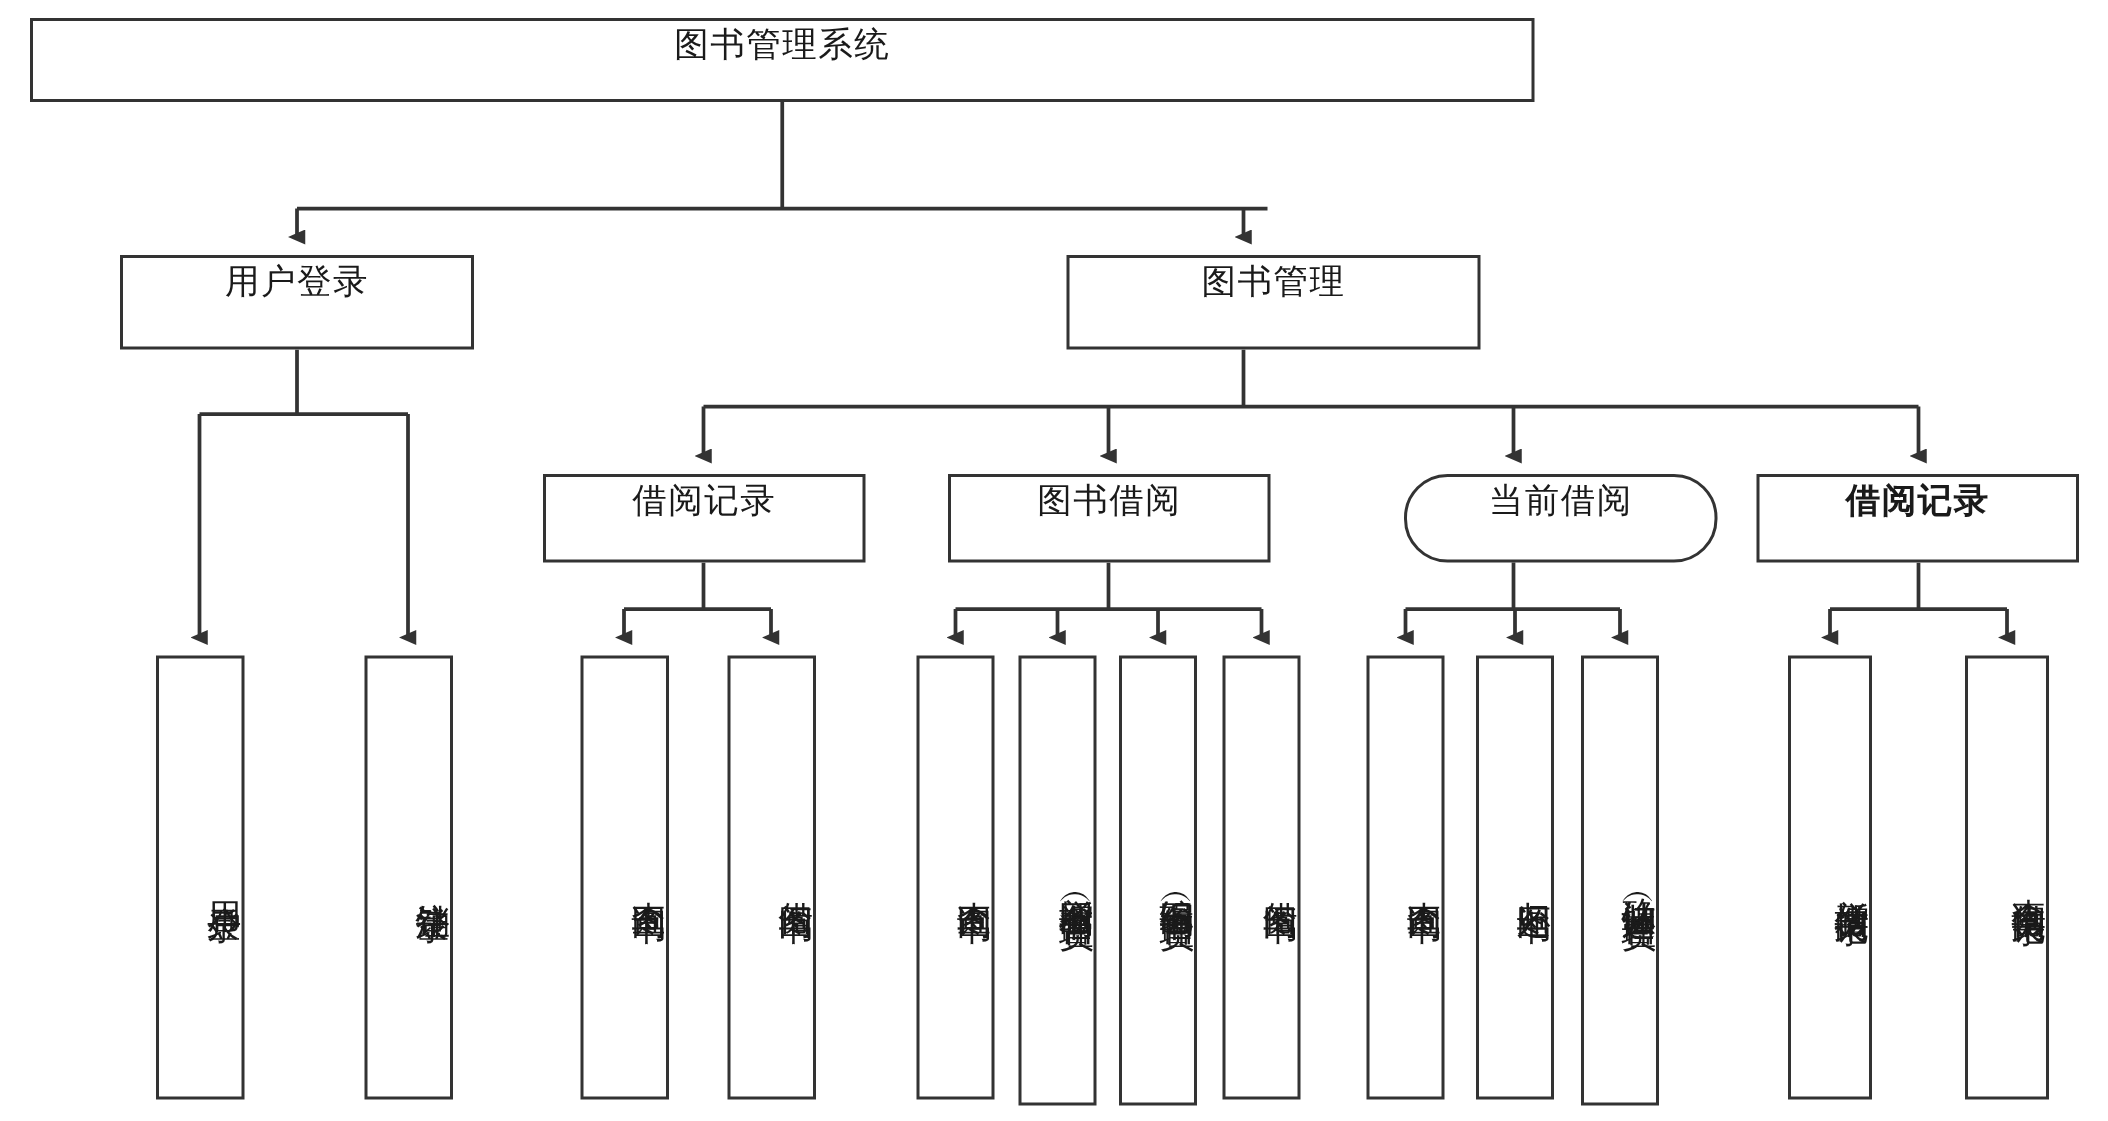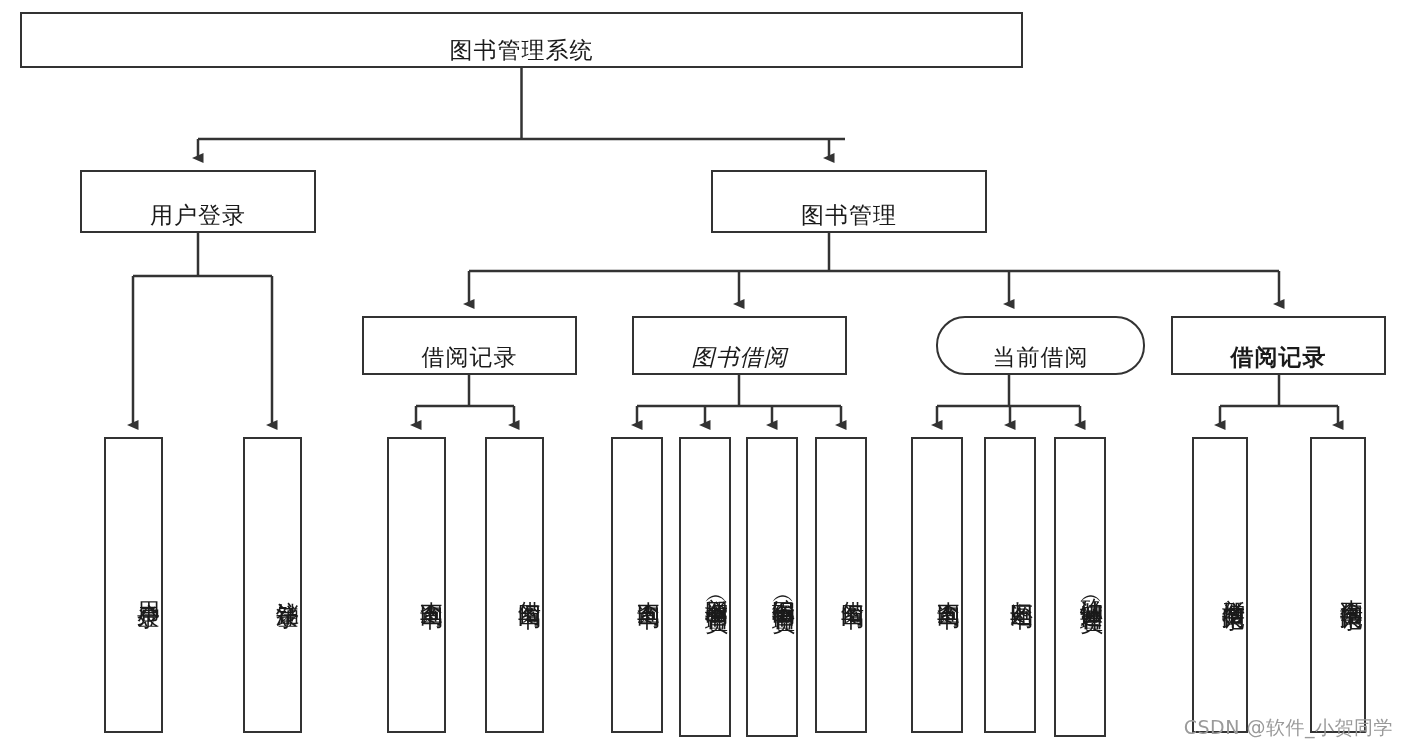--- a/index.html
+++ b/index.html
@@ -21,21 +21,21 @@
     top: 0;
     width: 1405px;
     height: 747px;
   }
   .node {
     position: absolute;
     box-sizing: border-box;
     background: #ffffff;
     border: 2.5px solid #333333;
     display: flex;
-    align-items: flex-end;
+    align-items: flex-start;
     justify-content: center;
     color: #1a1a1a;
   }
   .node.horiz {
     font-size: 23px;
     letter-spacing: 1px;
   }
   .node.vert {
     writing-mode: vertical-rl;
     text-orientation: upright;
@@ -126,21 +126,21 @@
         <span>用户登录</span>
       </div>
       <div class="node horiz" style="left: 711px; top: 170px; width: 276px; height: 63px;">
         <span>图书管理</span>
       </div>
     </div>
   <div id="l3">
       <div class="node horiz" style="left: 362px; top: 316px; width: 215px; height: 59px;">
         <span>借阅记录</span>
       </div>
-      <div class="node horiz" style="left: 632px; top: 316px; width: 215px; height: 59px; font-style: italic;">
+      <div class="node horiz" style="left: 632px; top: 316px; width: 215px; height: 59px;">
         <span>图书借阅</span>
       </div>
       <div class="node horiz" style="left: 936px; top: 316px; width: 209px; height: 59px; border-radius: 29px;">
         <span>当前借阅</span>
       </div>
       <div class="node horiz" style="left: 1171px; top: 316px; width: 215px; height: 59px; font-weight: bold;">
         <span>借阅记录</span>
       </div>
     </div>
   <div id="lf">
@@ -178,14 +178,13 @@
         <span class="vtext">确认归还（管理员）</span>
       </div>
       <div class="node vert" style="left: 1192px; top: 437px; width: 56px; height: 296px;">
         <span class="vtext">新增借阅记录</span>
       </div>
       <div class="node vert" style="left: 1310px; top: 437px; width: 56px; height: 296px;">
         <span class="vtext">查询借阅记录</span>
       </div>
     </div>
 
-  <div class="watermark">CSDN @软件_小贺同学</div>
 </div>
 
 </body></html>

